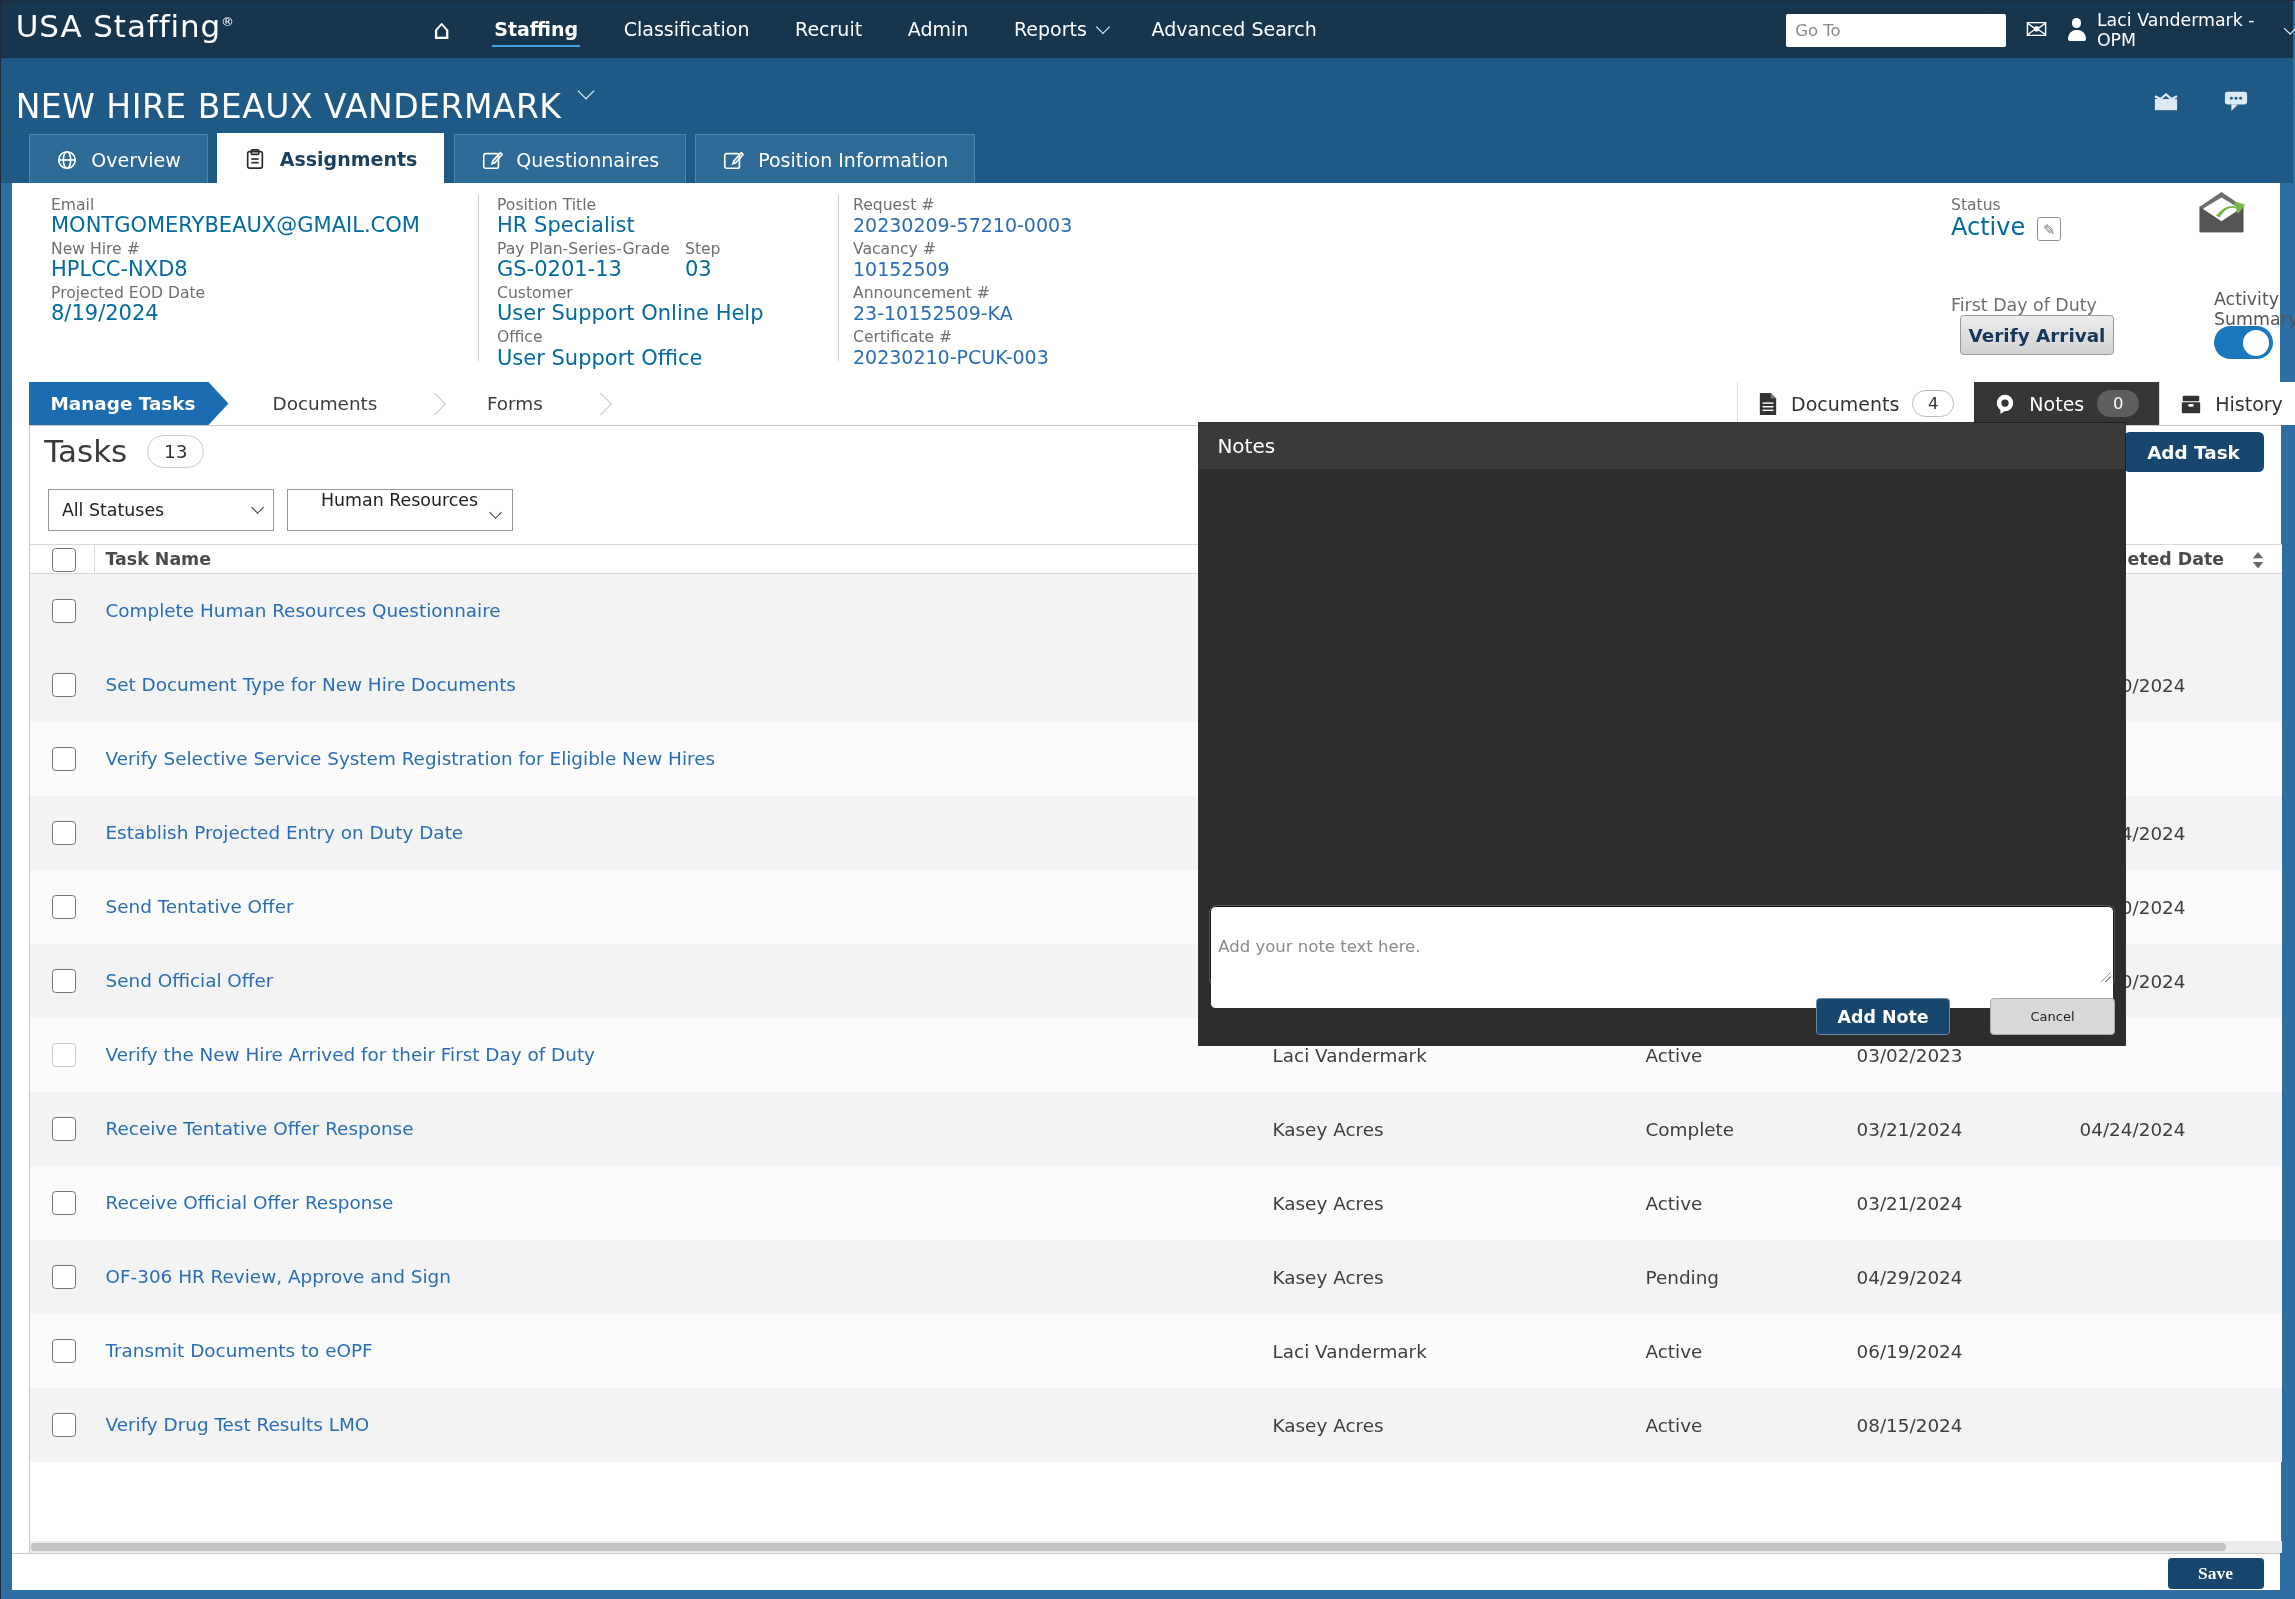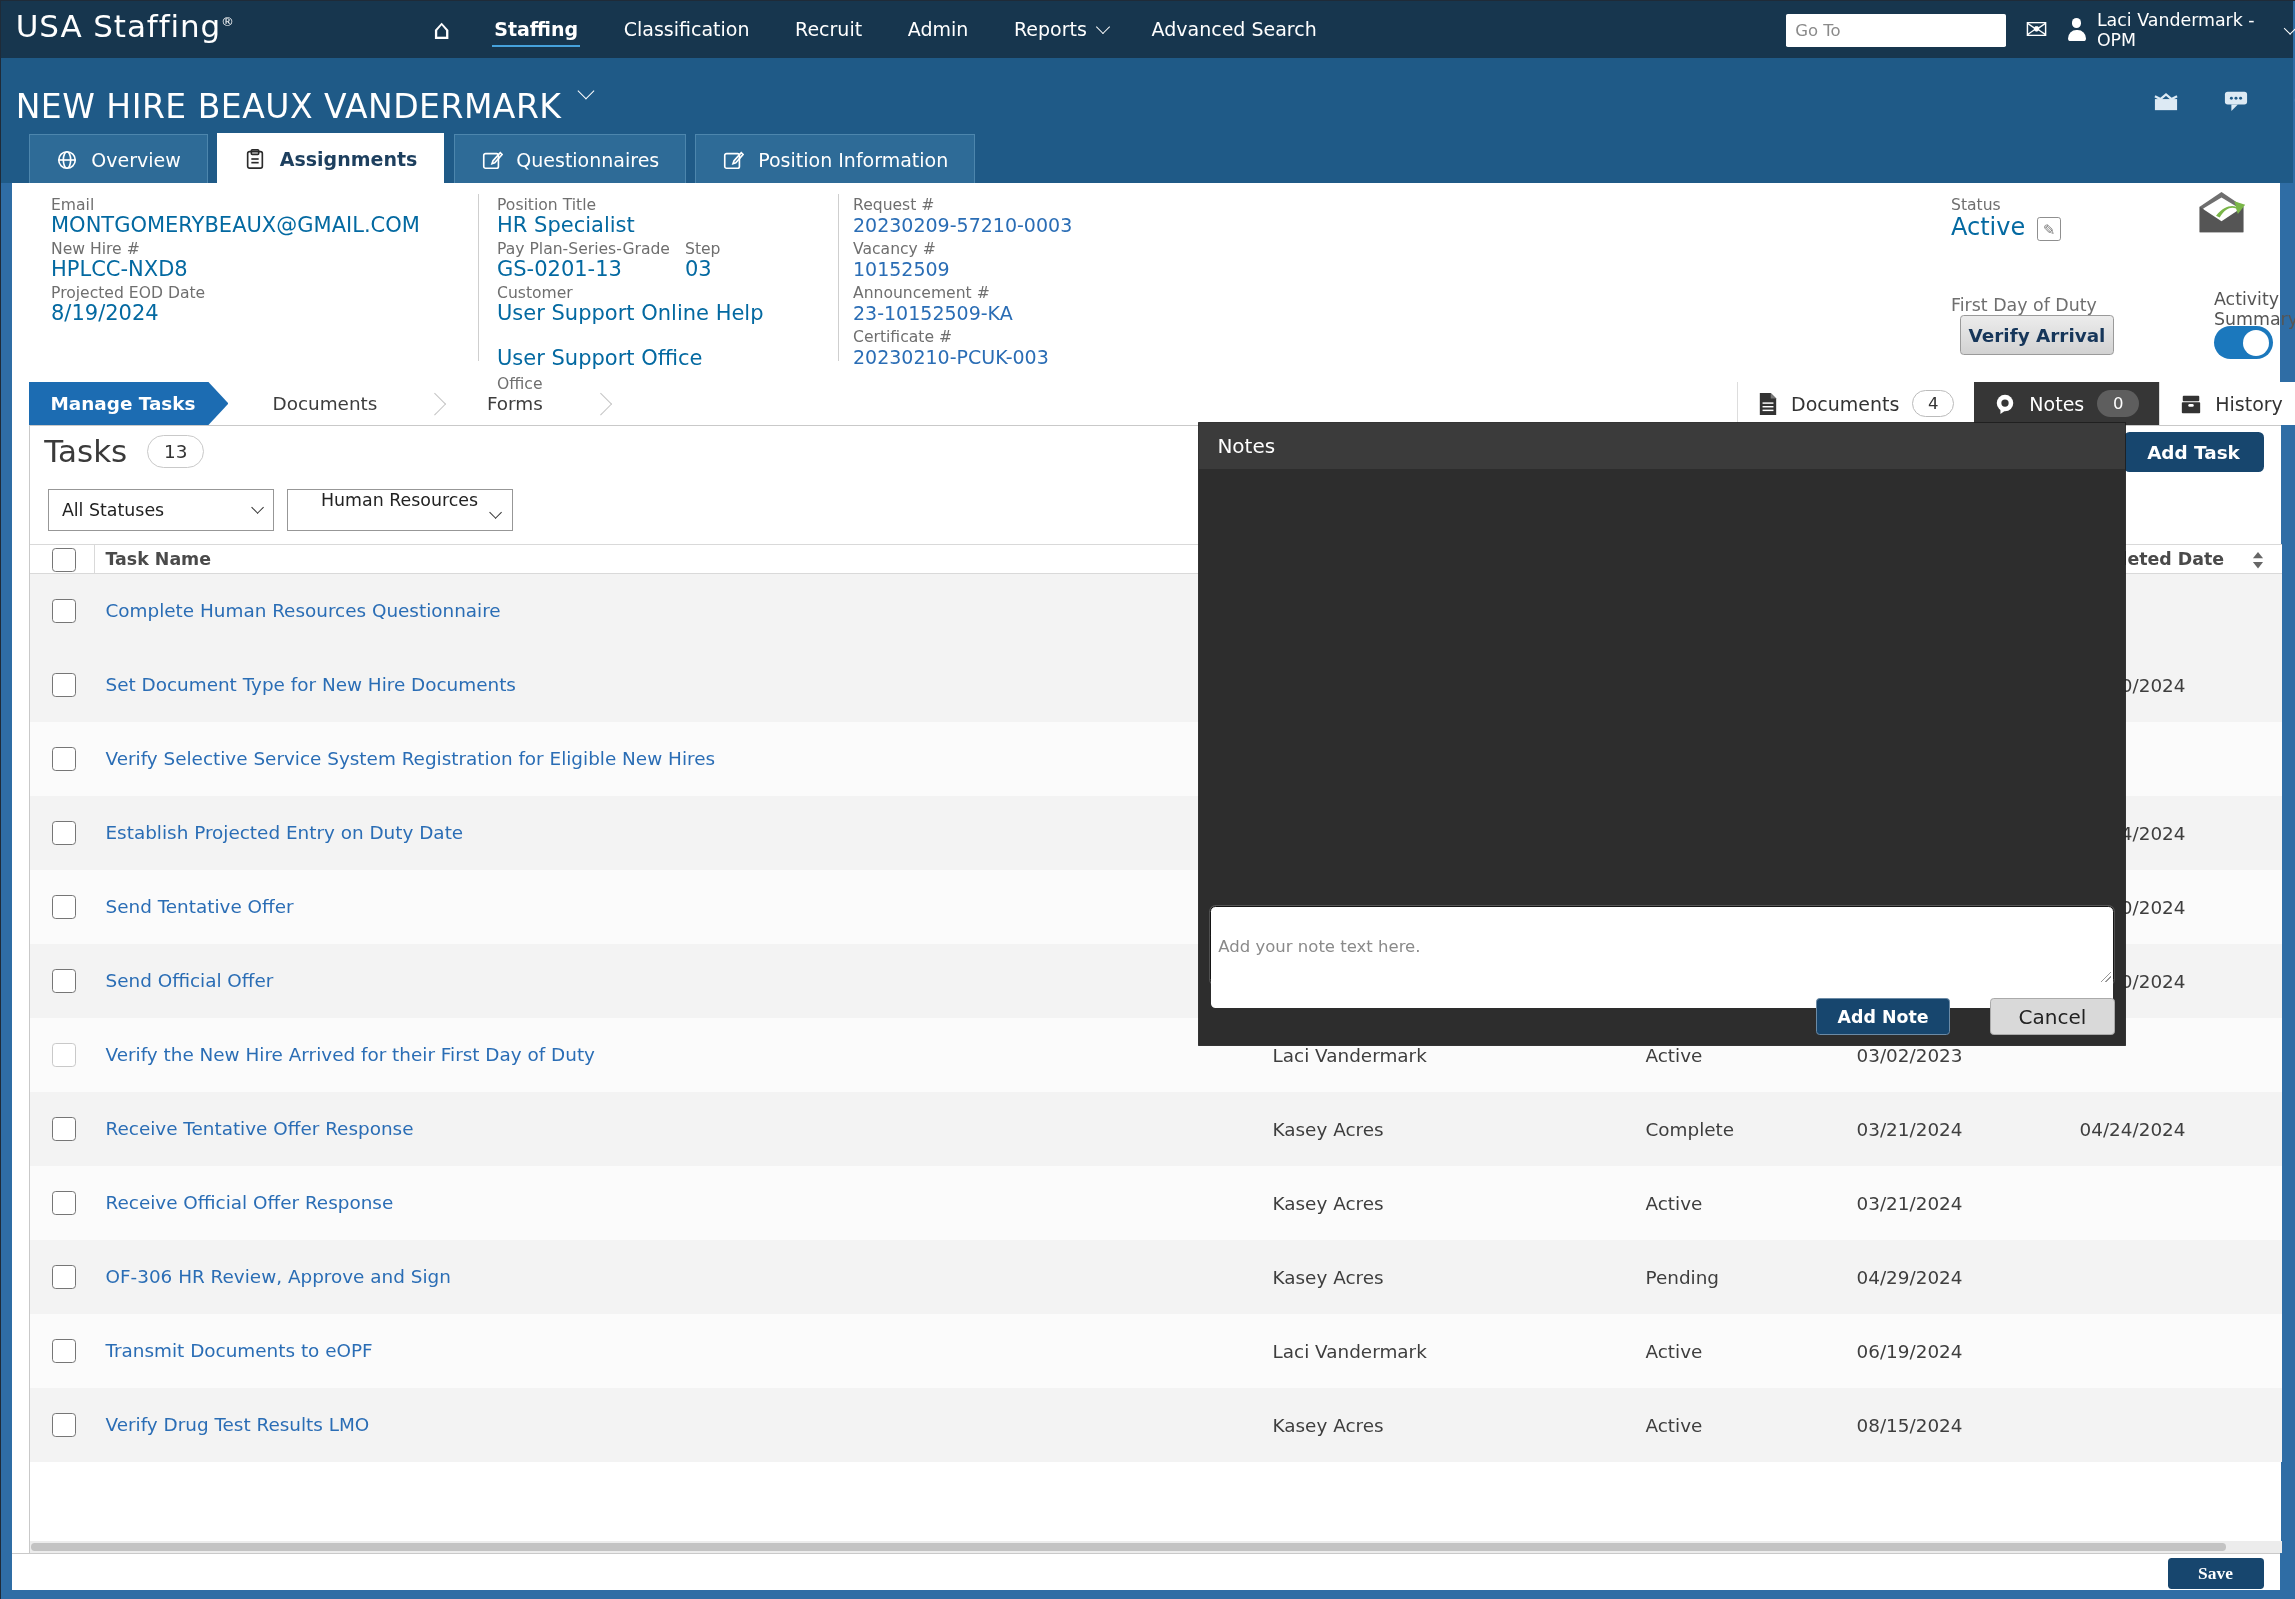--- a/index.html
+++ b/index.html
@@ -86,21 +86,21 @@
   .hscroll .thumb { position:absolute; left:1.8px; top:1.8px; width:2195px; height:8.3px; background:#c3c3c3; border-radius:3.7px; cursor:pointer; }
   
   .notes { position:absolute; left:1198px; top:422px; width:926px; height:622px; background:var(--overlay,#2d2d2d); z-index:50; box-shadow:0 0 0 0.9px #1e1e1e; }
   .notes-head { height:46px; background:var(--overlay-header,#3b3b3b); display:flex; align-items:center; padding:0 18.4px; color:#fff; font-size:20px; }
   .notes-ta { position:absolute; left:11px; top:483px; width:904px; height:79px; background:#fff; border:1.8px solid #141414; border-radius:5.5px; box-shadow:0 0 0 0.9px #555; }
   .notes-ta textarea { width:100%; height:100%; border:none; outline:none; resize:none; font-size:16.5px; color:#333; font-family:inherit; padding:5.5px 7.3px; border-radius:4.6px;margin-top:24px; }
   .notes-ta textarea::placeholder { color:#8a8a8a; }
   .notes-ta:after { content:""; position:absolute; right:1.8px; bottom:1.8px; width:11px; height:11px; background:linear-gradient(135deg,transparent 50%,#999 50%,#999 58%,transparent 58%,transparent 70%,#999 70%,#999 78%,transparent 78%); }
   .notes-btns { position:absolute; right:10px; top:575px; display:flex; gap:40px; }
   .btn-addnote { width:134px; height:37px; background:var(--accent,#17466e); border:0.9px solid #6b8aa5; border-radius:3.7px; color:#fff; font-size:17.4px; font-weight:600; cursor:pointer; font-family:inherit; }
-  .btn-cancel { width:125px; height:37px; background:#d9d9d9; border:0.9px solid #aaa; border-radius:3.7px; color:#222; font-size:20px; cursor:pointer; font-family:inherit; }
+  .btn-cancel { width:125px; height:37px; background:#d9d9d9; border:0.9px solid #aaa; border-radius:3.7px; color:#222; font-size:13px; cursor:pointer; font-family:inherit; }
   
   .footer { position:absolute; left:11px; top:1552px; width:2268px; height:37px; background:#fff; border-top:0.9px solid #c9c9c9; }
   .btn-save { position:absolute; right:16.5px; top:3.7px; width:96px; height:31px; background:var(--accent,#17466e); border:none; border-radius:3.7px; color:#fff; font-size:17.4px; font-weight:600; cursor:pointer; font-family:Liberation Serif, serif; }
   .icsvg { display:block; }
 </style>
 </head>
 <body>
 
 <div class="page">
 
@@ -204,21 +204,21 @@
     <div class="vdiv" style="left:466px;top:11px;height:167px;"></div>
 
     <span class="lbl" style="left:485px;top:13px;">Position Title</span>
     <span class="val" style="left:485px;top:30px;">HR Specialist</span>
     <span class="lbl" style="left:485px;top:57px;">Pay Plan-Series-Grade</span>
     <span class="val" style="left:485px;top:74px;">GS-0201-13</span>
     <span class="lbl" style="left:673px;top:57px;">Step</span>
     <span class="val" style="left:673px;top:74px;">03</span>
     <span class="lbl" style="left:485px;top:101px;">Customer</span>
     <span class="val" style="left:485px;top:118px;">User Support Online Help</span>
-    <span class="lbl" style="left:485px;top:145px;margin-top:47px;">Office</span>
+    <span class="lbl" style="left:485px;top:145px;">Office</span>
     <span class="val" style="left:485px;top:163px;">User Support Office</span>
 
     <div class="vdiv" style="left:826px;top:11px;height:167px;"></div>
 
     <span class="lbl" style="left:841px;top:13px;">Request #</span>
     <span class="lval" style="left:841px;top:31px;">20230209-57210-0003</span>
     <span class="lbl" style="left:841px;top:57px;">Vacancy #</span>
     <span class="lval" style="left:841px;top:75px;">10152509</span>
     <span class="lbl" style="left:841px;top:101px;">Announcement #</span>
     <span class="lval" style="left:841px;top:119px;">23-10152509-KA</span>

